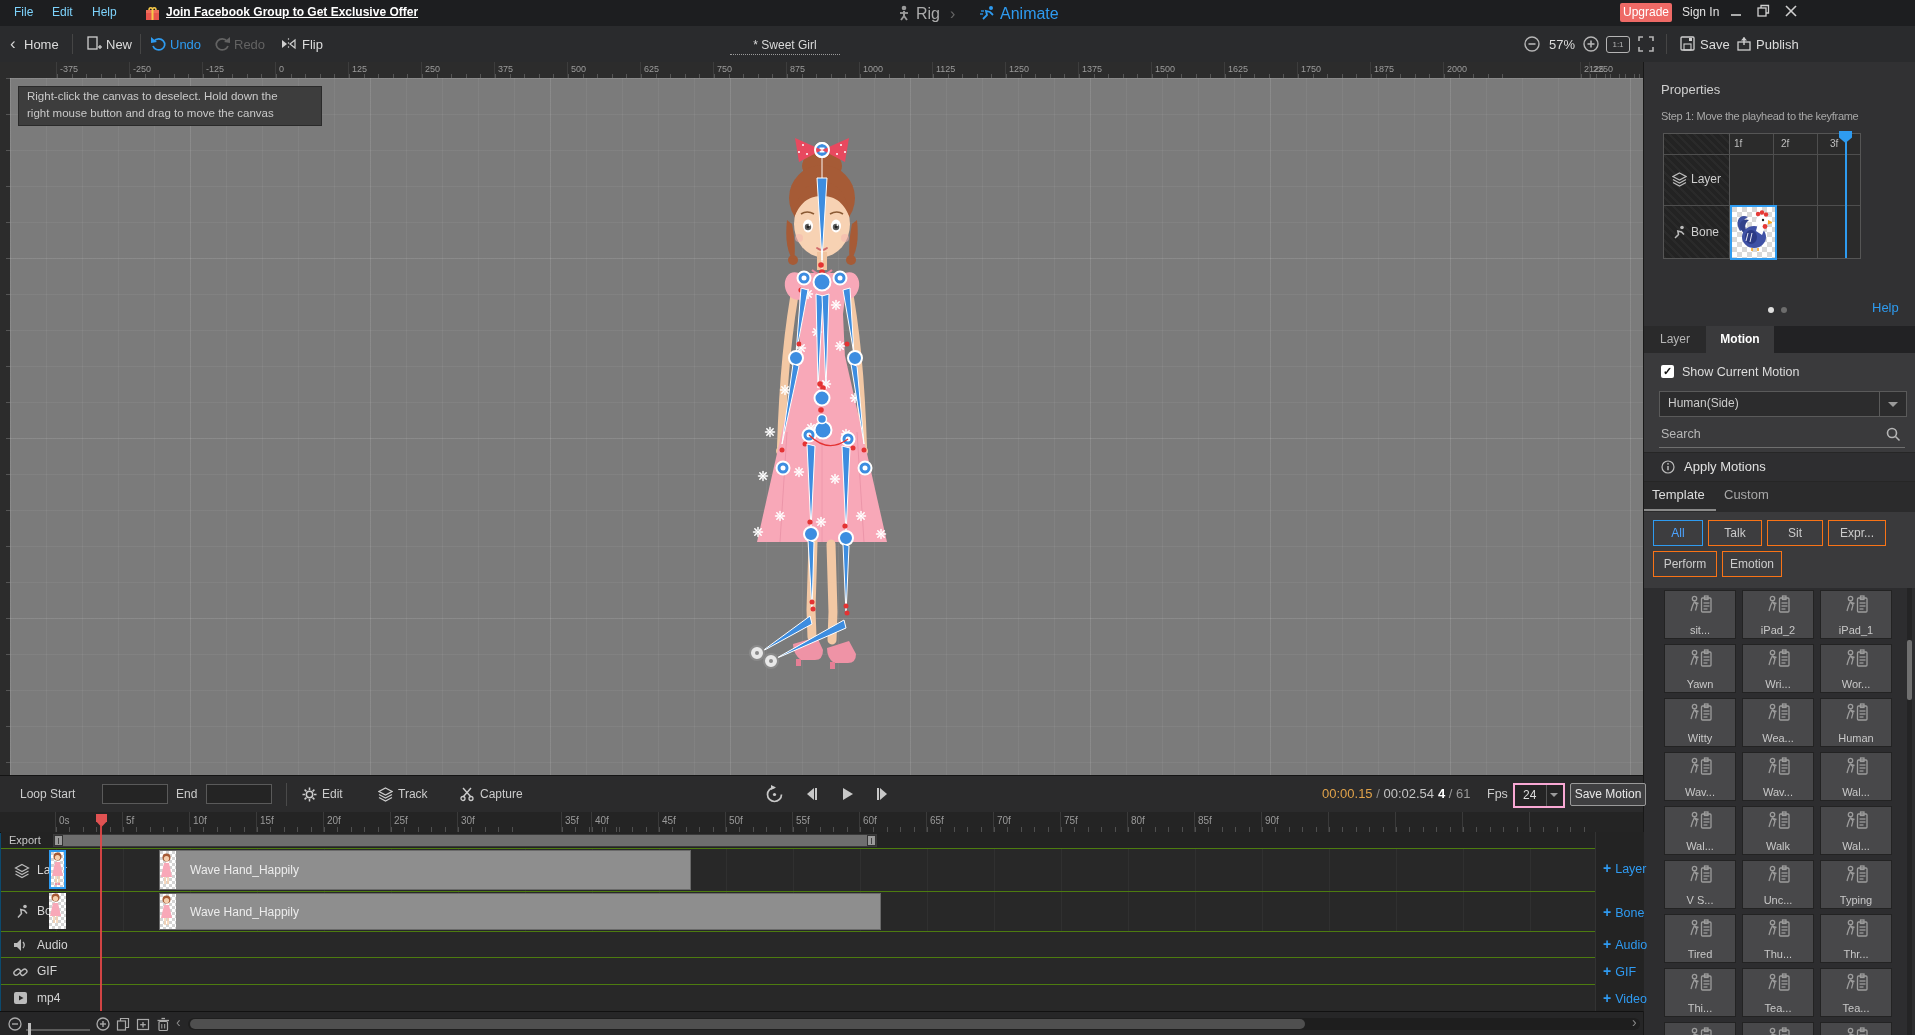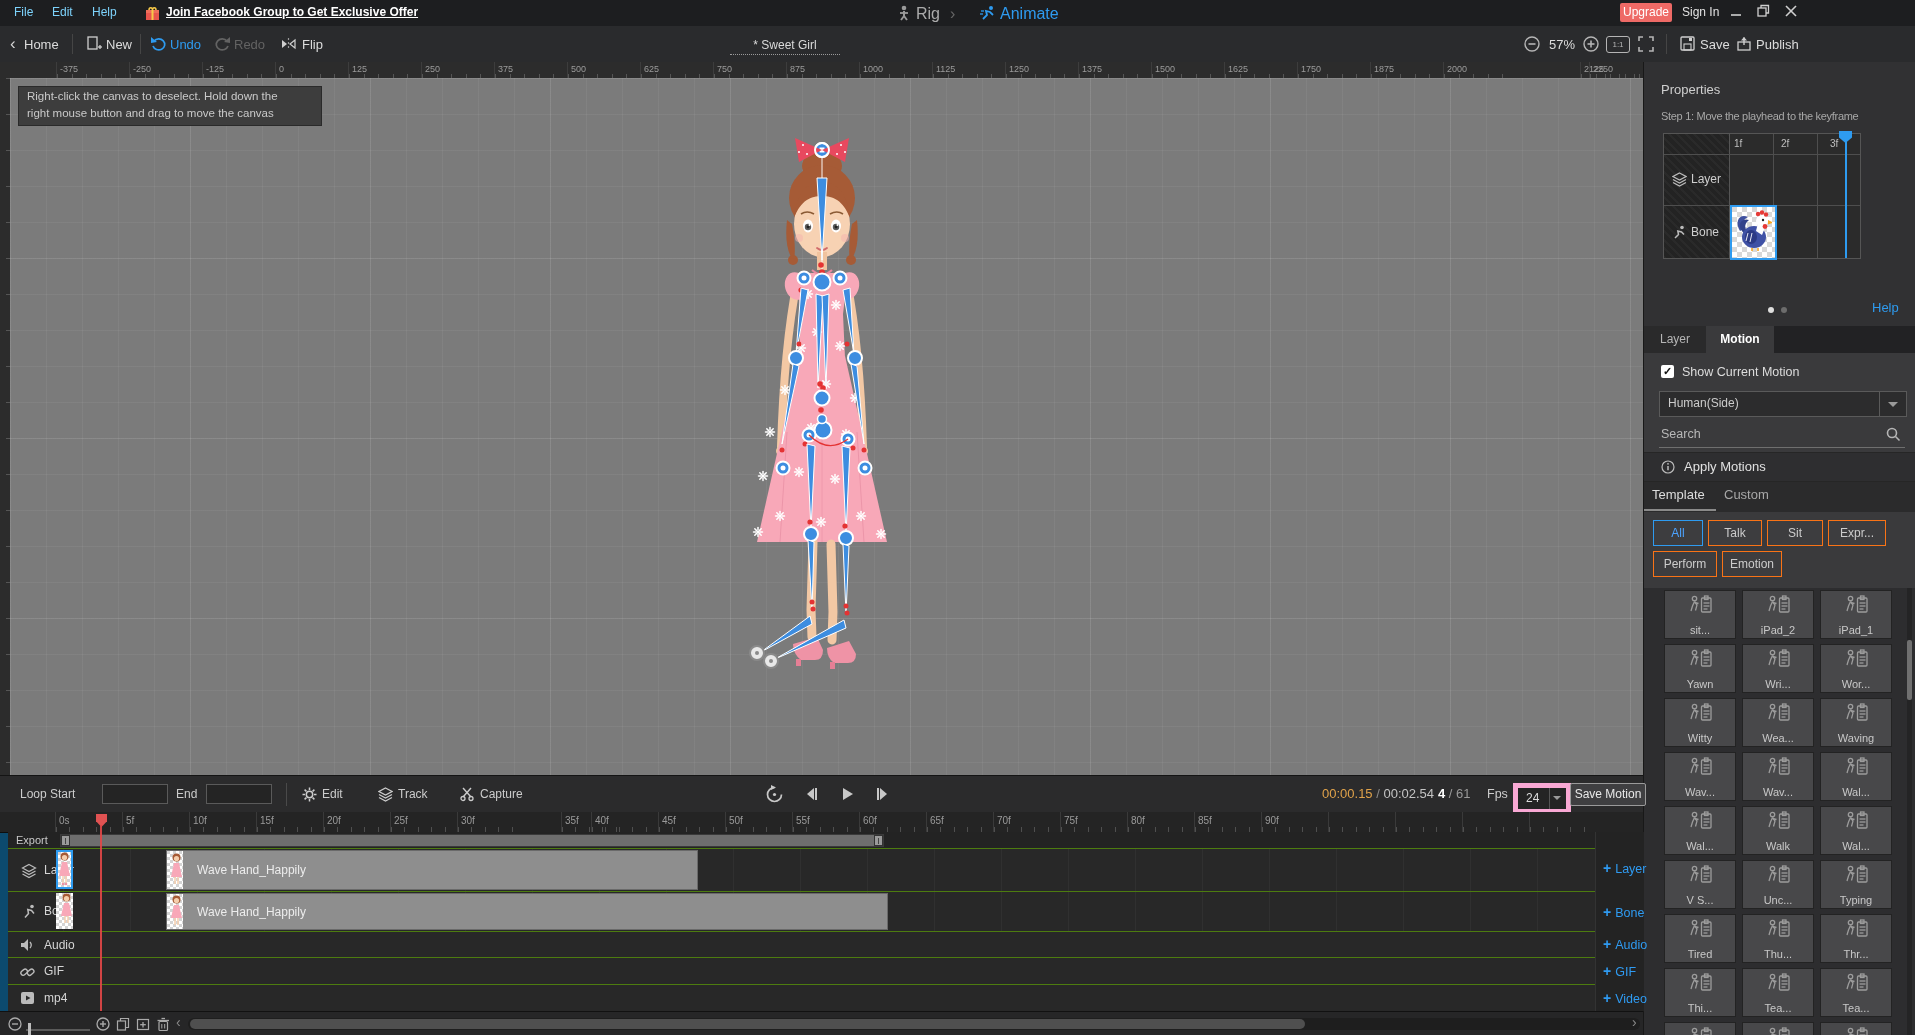--- a/index.html
+++ b/index.html
@@ -86,31 +86,31 @@
   #timeline{left:0;top:775px;width:1643px;height:260px;background:#0c4a6e;}
   #tl-toolbar{position:absolute;left:0;top:0;width:1643px;height:37px;background:#2b2b2c;border-top:1px solid #141414;border-bottom:1px solid #101010;}
   .tltxt{top:11px;font-size:12px;color:#ccc;}
   .tlinput{position:absolute;top:8px;width:56px;height:18px;background:#242424;border:1px solid #5a5a5a;color:#ddd;font-size:11px;padding:0 4px;}
   #timecode{left:1322px;top:10px;font-size:13px;color:#e0a24a;}
   #timecode .total{color:#c4c4c4;}
   #timecode .sep{color:#8a8a8a;}
   #framecount{left:1438px;top:10px;font-size:13px;color:#fff;font-weight:bold;}
   #framecount .total{color:#9a9a9a;font-weight:normal;}
   #fps-label{left:1487px;top:11px;font-size:12.5px;color:#ccc;}
-  #fps-dd{left:1513px;top:7px;width:48px;height:21px;background:#242424;border:5px solid #f9a8d4;}
+  #fps-dd{left:1513px;top:7px;width:48px;height:21px;background:#242424;border:2px solid #f9a8d4;}
   #fps-dd .val{position:absolute;left:8px;top:3px;font-size:12px;color:#ddd;}
   #fps-dd .btn{position:absolute;right:0;top:0;width:16px;height:100%;border-left:1px solid #555;}
   #fps-dd .caret{left:3px;top:8px;border-left-width:4px;border-right-width:4px;border-top-width:4px;}
   #save-motion{left:1570px;top:7px;width:74px;height:21px;background:#3f3f41;border:1px solid #9a9a9a;border-radius:2px;color:#e8e8e8;font-size:12px;text-align:center;line-height:21px;}
   #tl-ruler{position:absolute;left:0;top:37px;width:1643px;height:20px;background:#242424;border-bottom:1px solid #0e0e0e;overflow:hidden;}
   .tlr-cell{position:absolute;top:0;width:67px;height:20px;border-left:1px solid #3a3a3a;}
   .tlr-cell:after{content:"";position:absolute;left:0;right:0;bottom:0;height:5px;background:repeating-linear-gradient(to right,#4f4f4f 0 1px,transparent 1px 13.4px);}
   .tlr-label{position:absolute;left:3px;top:3px;font-size:10px;color:#9a9a9a;}
   #tracks{position:absolute;left:0;top:57px;width:1643px;height:179px;}
-  .trow{position:absolute;left:8px;width:1595px;border-bottom:6px solid #4d7c0f;background:#282828;text-align:right;}
+  .trow{position:absolute;left:1px;width:1595px;border-bottom:6px solid #4d7c0f;background:#282828;}
   .trow .gridlines{position:absolute;left:55px;top:0;bottom:0;width:1540px;background:repeating-linear-gradient(to right,#303030 0 1px,transparent 1px 67px);}
   .trk-label{position:absolute;font-size:12px;color:#d5d5d5;}
   .thumb{position:absolute;background:repeating-conic-gradient(#ffffff 0% 25%, #d4d4d4 0% 50%);background-size:6px 6px;}
   .clip{position:absolute;background:#8e8e8e;border:1px solid #6a6a6a;box-sizing:border-box;}
   .clip-label{position:absolute;left:30px;top:50%;transform:translateY(-50%);font-size:12px;color:#ececec;}
   .clip .thumb{left:0;top:0;bottom:0;width:16px;}
   #addcol{position:absolute;left:1595px;top:0;width:48px;height:179px;background:#232323;border-left:1px solid #333;}
   .addbtn{position:absolute;left:7px;font-size:12.5px;color:#2f9bf2;white-space:nowrap;}
   .addbtn b{font-size:14px;margin-right:4px;}
   #tl-bottombar{position:absolute;left:0;top:236px;width:1643px;height:24px;background:#262627;border-top:1px solid #111;}
@@ -714,21 +714,21 @@
         <path d="M5.5,6.5 L3.5,11 L2,16"></path>
         <path d="M5.5,6.5 L8,10 L6.5,15.5"></path>
         <path d="M5.5,7.5 L9.5,8.5"></path>
         <rect x="12.5" y="3" width="9.5" height="14" rx="1"></rect>
         <rect x="15.5" y="1" width="3.5" height="3.5"></rect>
         <line x1="14.5" y1="8" x2="20.5" y2="8"></line>
         <line x1="14.5" y1="11" x2="20.5" y2="11"></line>
         <line x1="14.5" y1="14" x2="18.5" y2="14"></line>
       </g>
     </svg>
-    <span class="mlabel">Waving</span>
+    <span class="mlabel">Human</span>
   </div>
           <div class="mcell">
     <svg width="26" height="20" viewBox="0 0 26 20">
       <g fill="none" stroke="#9c9c9c" stroke-width="1.3">
         <circle cx="5.5" cy="3.5" r="2.2"></circle>
         <path d="M5.5,6.5 L3.5,11 L2,16"></path>
         <path d="M5.5,6.5 L8,10 L6.5,15.5"></path>
         <path d="M5.5,7.5 L9.5,8.5"></path>
         <rect x="12.5" y="3" width="9.5" height="14" rx="1"></rect>
         <rect x="15.5" y="1" width="3.5" height="3.5"></rect>

